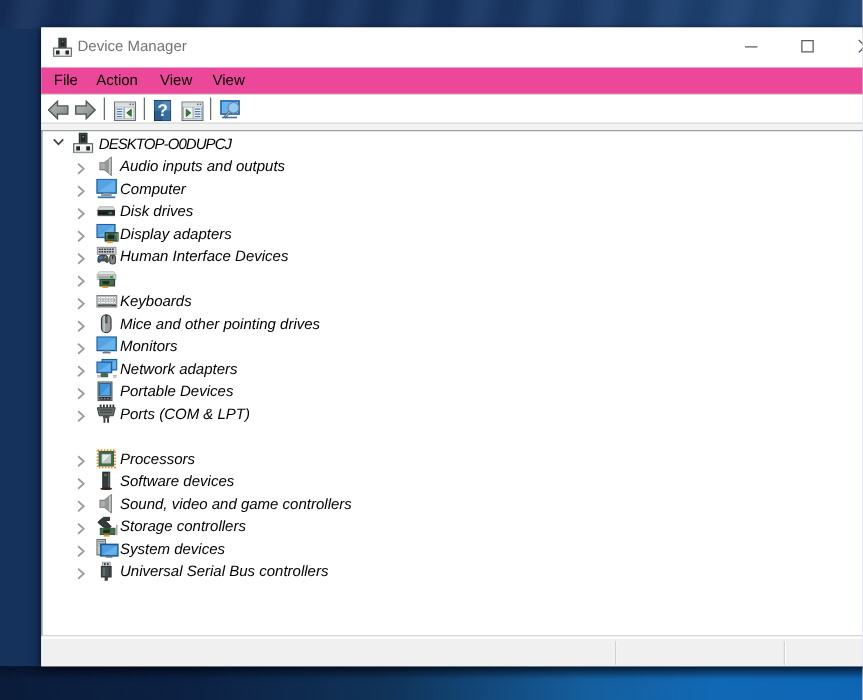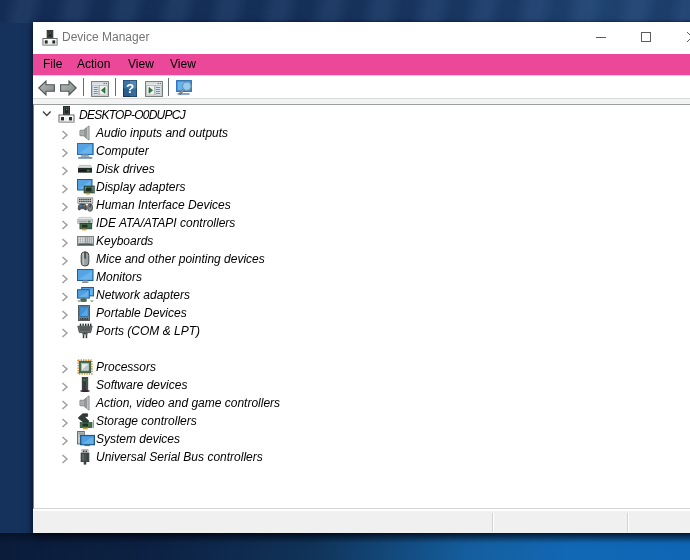--- a/index.html
+++ b/index.html
@@ -298,21 +298,20 @@
             <svg width="17" height="16" viewBox="0 0 17 16">
 <path d="M2.4 2.4 H14 L15.8 4.9 H0.6 Z" fill="#e6e9e9" stroke="#aab0b0" stroke-width="0.6"></path>
 <rect x="0.6" y="4.9" width="15.2" height="3.6" fill="#c9cecd" stroke="#9aa0a0" stroke-width="0.5"></rect>
 <rect x="1.6" y="5.9" width="8.8" height="1.5" fill="#9fa6a6"></rect>
 <rect x="11" y="5.7" width="2.6" height="1.8" fill="#43904a"></rect>
 <rect x="3" y="8.5" width="11.6" height="5.2" fill="#44704e" stroke="#2a4c32"></rect>
 <rect x="5" y="9.7" width="5.4" height="2.8" fill="#20321f"></rect>
 <rect x="4.9" y="13.7" width="4.6" height="1.7" fill="#e09b2d"></rect>
 </svg>
           </span>
-          <span class="tx" style="left:62px">IDE ATA/ATAPI controllers</span>
         </div>
 <div class="row" style="top:127px">
           <span class="abs" style="left:27px;top:6px">
             <svg width="8" height="10" viewBox="0 0 8 10">
               <path d="M1.5 1 L6 5 L1.5 9" fill="none" stroke="#9b9b9b" stroke-width="1.4"></path>
             </svg>
           </span>
           <span class="abs" style="left:43px;top:1px">
             <svg width="17" height="16" viewBox="0 0 17 16">
 <rect x="0.5" y="3.5" width="16" height="9" fill="#e2e5e5" stroke="#7c8282"></rect>
@@ -352,21 +351,21 @@
             </svg>
           </span>
           <span class="abs" style="left:43px;top:1px">
             <svg width="16" height="16" viewBox="0 0 16 16">
 <rect x="4.2" y="0.8" width="7.6" height="14.2" rx="3.6" fill="#9aa0a0" stroke="#3c4242" stroke-width="1"></rect>
 <rect x="5.6" y="1.6" width="1.6" height="12.6" fill="#c6caca" opacity="0.8"></rect>
 <rect x="7.3" y="1" width="1.6" height="6.6" fill="#343a3a"></rect>
 <rect x="7.7" y="2" width="0.8" height="4.6" fill="#5a6262"></rect>
 </svg>
           </span>
-          <span class="tx" style="left:62px">Mice and other pointing devices</span>
+          <span class="tx" style="left:62px">Mice and other pointing drives</span>
         </div>
 <div class="row" style="top:163px">
           <span class="abs" style="left:27px;top:6px">
             <svg width="8" height="10" viewBox="0 0 8 10">
               <path d="M1.5 1 L6 5 L1.5 9" fill="none" stroke="#9b9b9b" stroke-width="1.4"></path>
             </svg>
           </span>
           <span class="abs" style="left:43px;top:1px">
             <svg width="17" height="15" viewBox="0 0 17 15">
 <rect x="0.5" y="0.5" width="15.5" height="11" fill="#55a3e2" stroke="#1b5e9b"></rect>
@@ -482,21 +481,21 @@
             </svg>
           </span>
           <span class="abs" style="left:43px;top:1px">
             <svg width="16" height="16" viewBox="0 0 16 16">
 <path d="M3 5.3 H6.4 L12 0.9 V15.1 L6.4 10.7 H3 Z" fill="#bcbfbf" stroke="#6f7473" stroke-width="0.9"></path>
 <path d="M6.6 5.1 L11.4 1.4 V14.6 L6.6 10.9 Z" fill="#949898"></path>
 <path d="M10.2 2.3 L11.4 1.4 V14.6 L10.2 13.7 Z" fill="#c8cbcb"></path>
 <rect x="3.4" y="5.6" width="2.6" height="4.8" fill="#a9adad"></rect>
 </svg>
           </span>
-          <span class="tx" style="left:62px">Action, video and game controllers</span>
+          <span class="tx" style="left:62px">Sound, video and game controllers</span>
         </div>
 <div class="row" style="top:307px">
           <span class="abs" style="left:27px;top:6px">
             <svg width="8" height="10" viewBox="0 0 8 10">
               <path d="M1.5 1 L6 5 L1.5 9" fill="none" stroke="#9b9b9b" stroke-width="1.4"></path>
             </svg>
           </span>
           <span class="abs" style="left:43px;top:1px">
             <svg width="18" height="17" viewBox="0 0 18 17">
 <path d="M1.6 4.4 L5.8 0.8 L10.6 0.8 L10.6 3.4 L7.2 3.4 L12 8.2 L8.8 11 L1.6 5.4 Z" fill="#303c36" stroke="#1d2822" stroke-width="0.7"></path>

